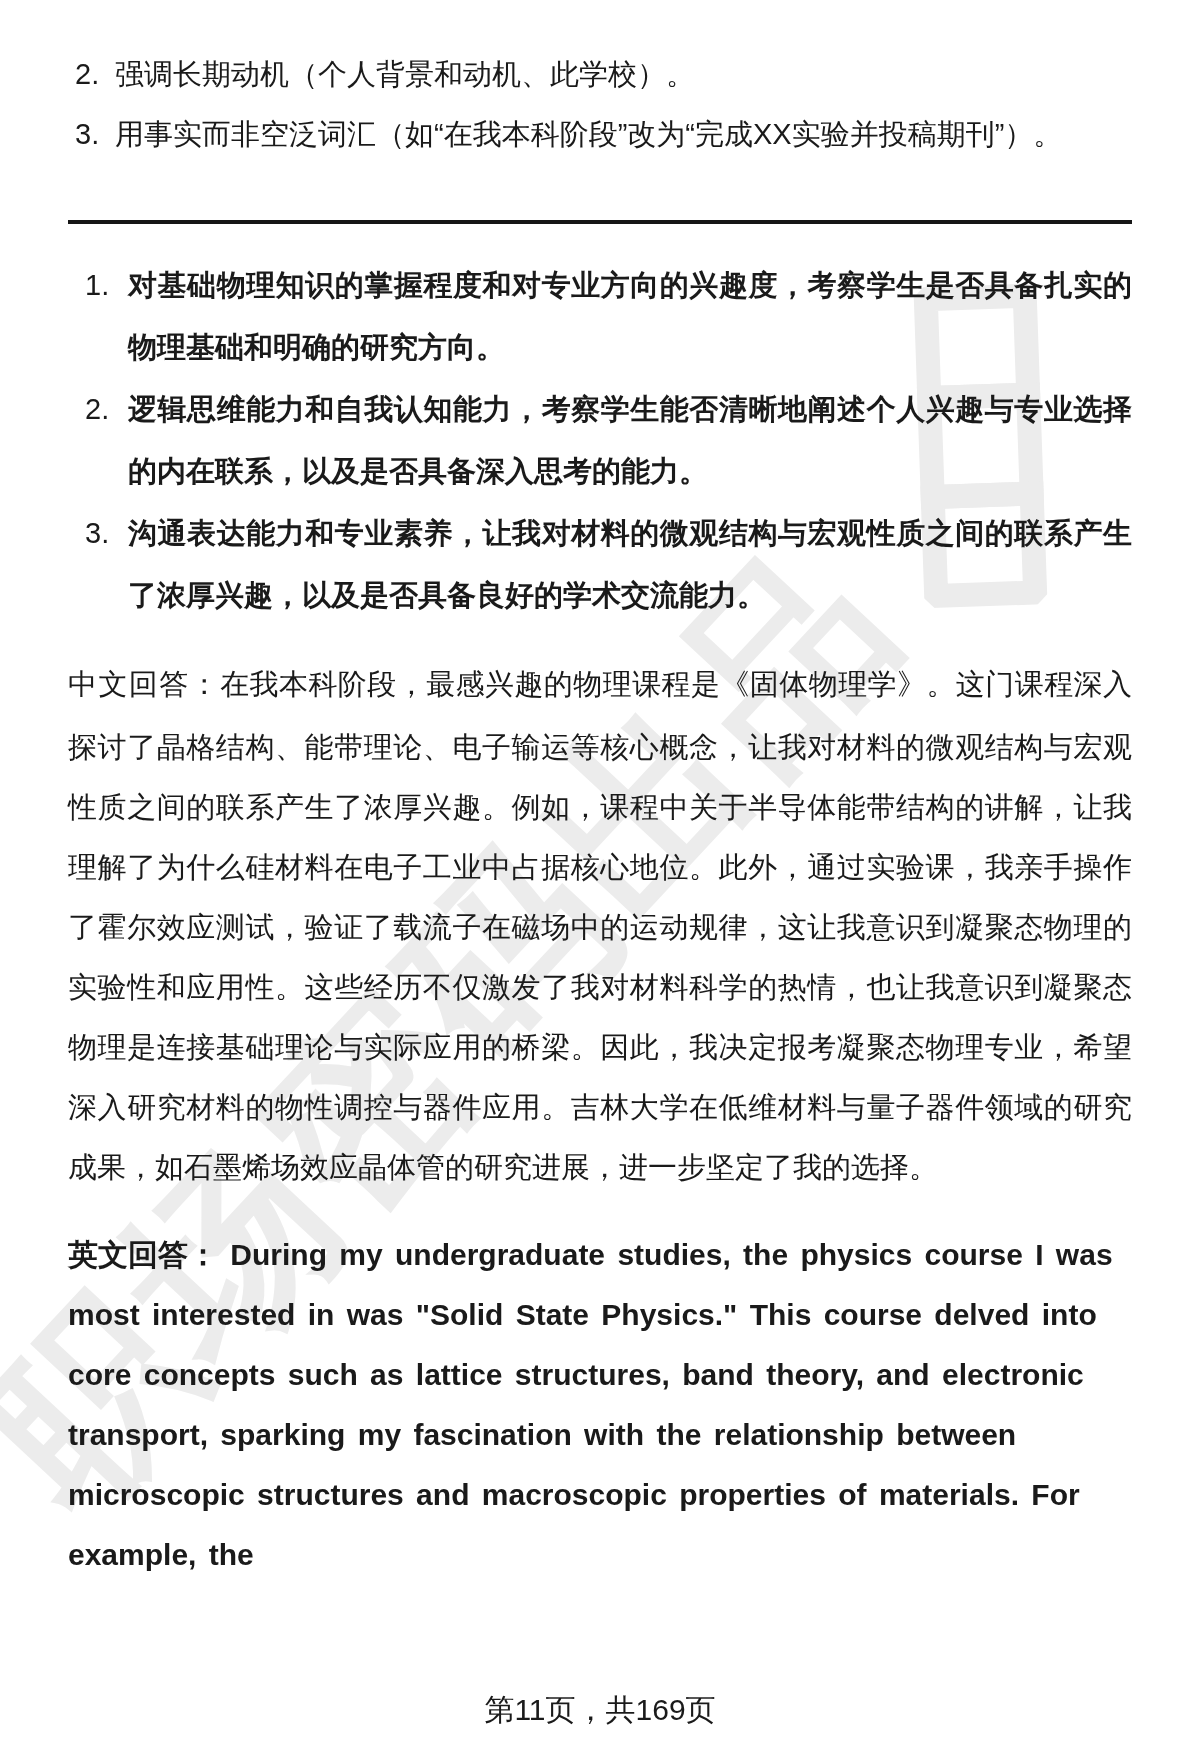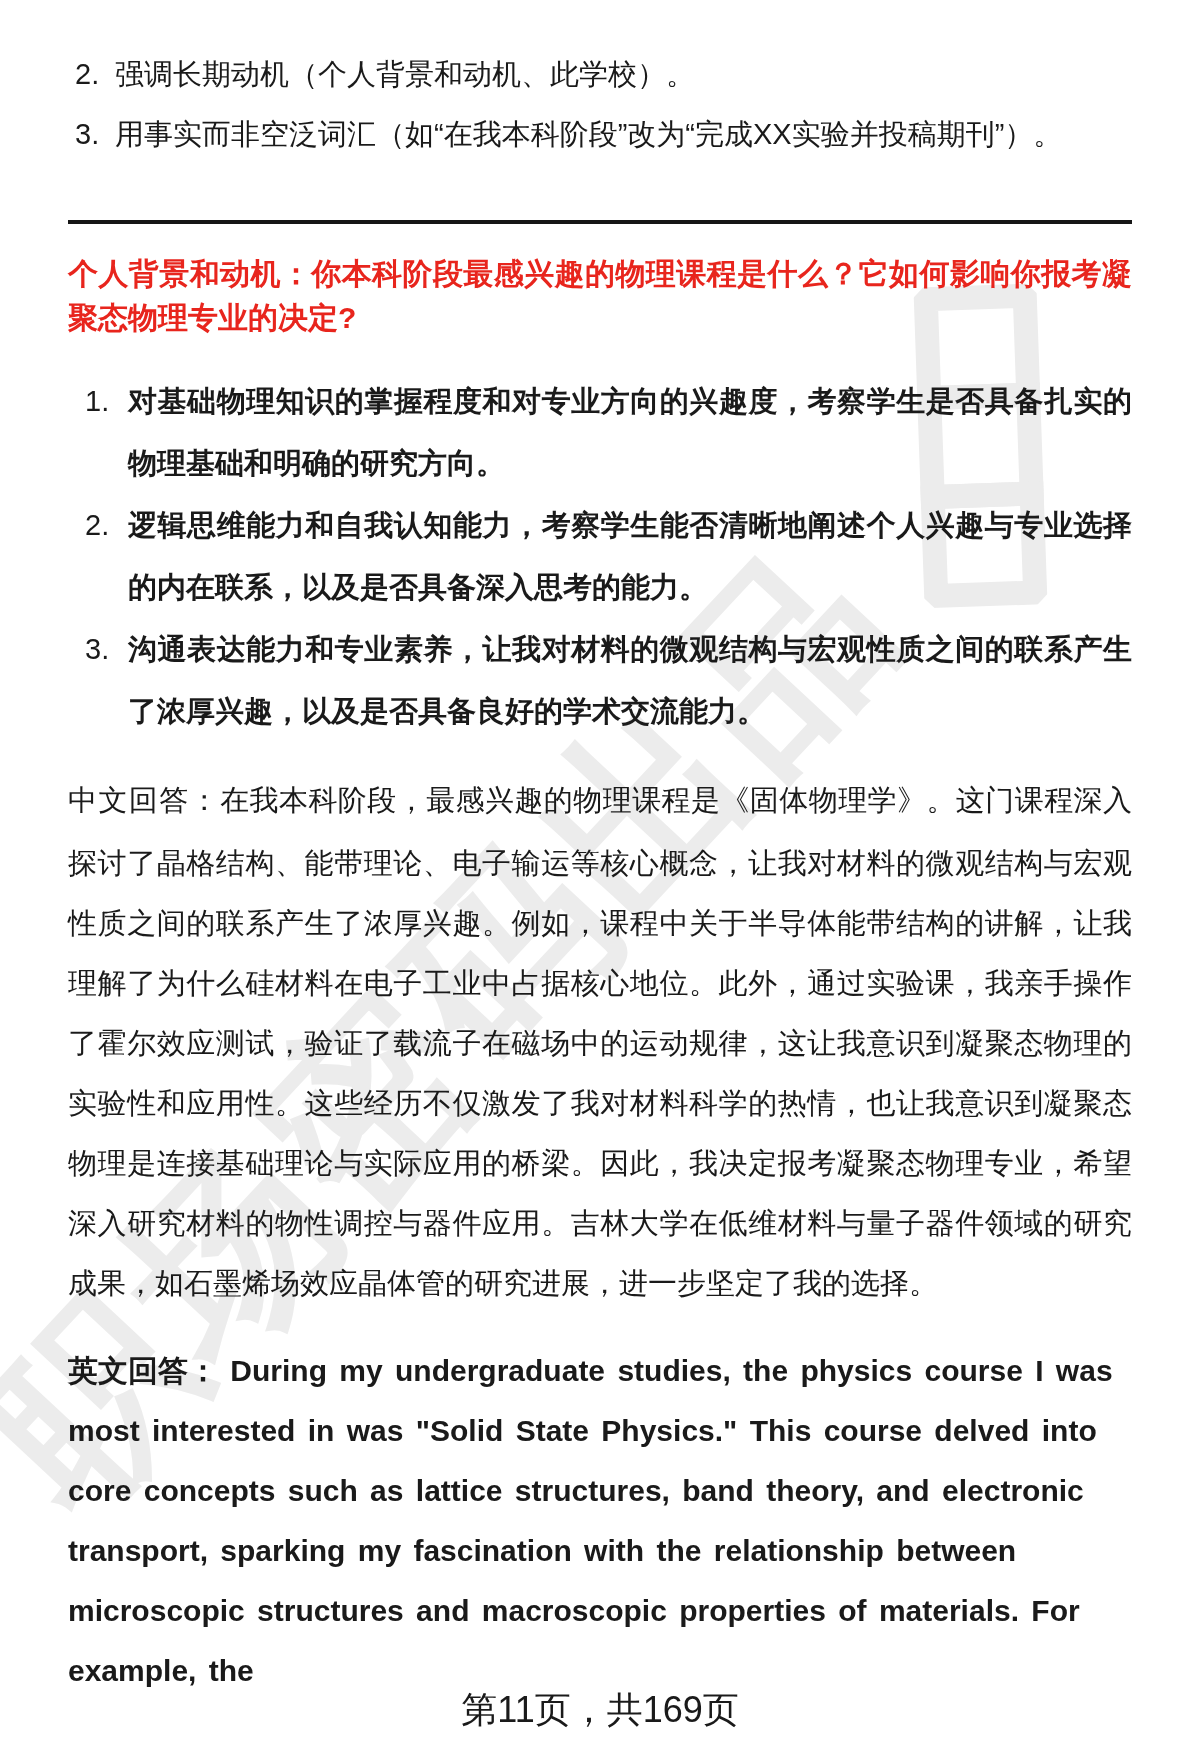--- a/index.html
+++ b/index.html
@@ -48,21 +48,21 @@
   .answer-en{
     margin:28px 0 0 0;
     font-size:30px;line-height:60px;
     word-spacing:4px;
     text-align:left;
     font-weight:bold;
   }
 
   .footer{
     position:absolute;left:0;top:1690px;width:1200px;
-    text-align:center;font-size:36px;line-height:40px;color:#1a1a1a;z-index:2;
+    text-align:center;font-size:30px;line-height:40px;color:#1a1a1a;z-index:2;
   }
 
   
   .watermark{
     position:absolute;top:905px;left:555px;
     transform:translate(-50%,-50%) rotate(-47deg);
     display:flex;align-items:center;gap:34px;
     white-space:nowrap;z-index:0;pointer-events:none;
   }
   .wm-text{
@@ -95,21 +95,20 @@
         <span class="txt">强调长期动机（个人背景和动机、此学校）。</span>
       </div>
       <div class="li">
         <span class="num">3.</span>
         <span class="txt">用事实而非空泛词汇（如“在我本科阶段”改为“完成XX实验并投稿期刊”）。</span>
       </div>
     </div>
 
     <hr class="divider">
 
-    <div class="q-heading">个人背景和动机：你本科阶段最感兴趣的物理课程是什么？它如何影响你报考凝聚态物理专业的决定?</div>
 
 
     <div class="points-list">
       <div class="li">
         <span class="num">1.</span>
         <span class="txt">对基础物理知识的掌握程度和对专业方向的兴趣度，考察学生是否具备扎实的物理基础和明确的研究方向。</span>
       </div>
       <div class="li">
         <span class="num">2.</span>
         <span class="txt">逻辑思维能力和自我认知能力，考察学生能否清晰地阐述个人兴趣与专业选择的内在联系，以及是否具备深入思考的能力。</span>

